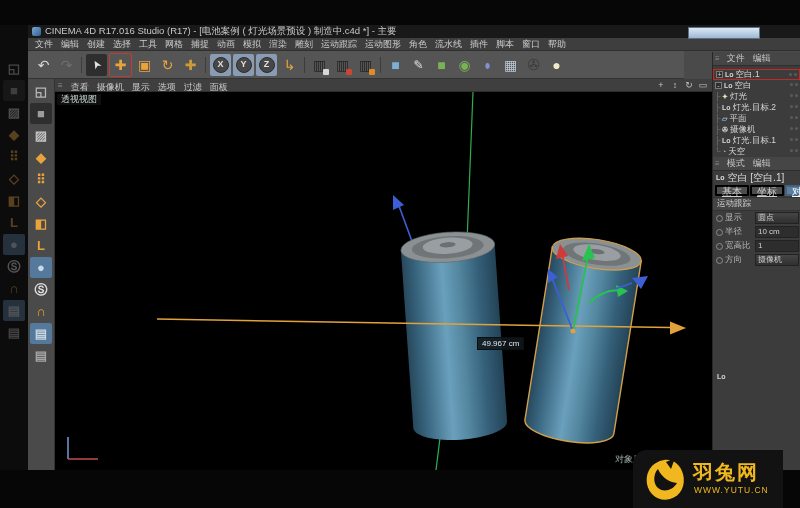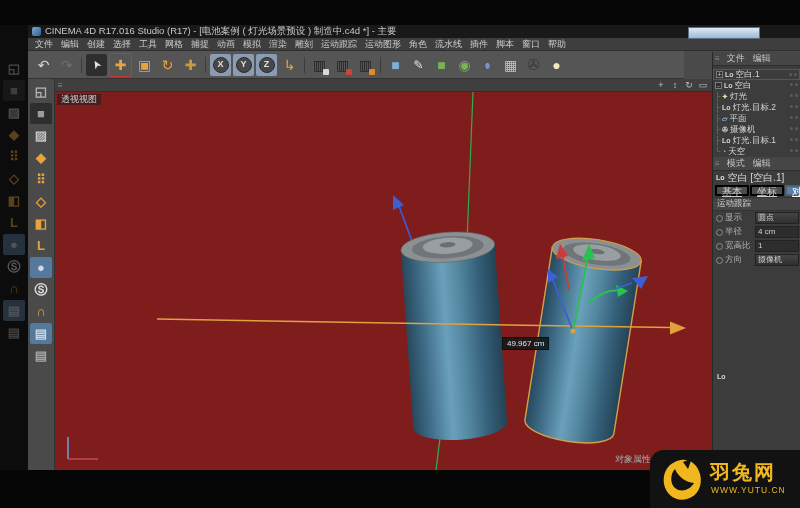--- a/index.html
+++ b/index.html
@@ -39,24 +39,24 @@
          display:flex;flex-direction:column;align-items:center;padding-top:33px;box-sizing:border-box;}
   #ghost .pal-icon{opacity:.35;}
   
   #viewport{position:absolute;left:27px;top:54px;width:657px;bottom:0;background:#49746e;}
   #vp-header{position:absolute;left:0;top:0;width:100%;height:13px;background:#3f3f3f;border-bottom:1px solid #2d2d2d;
              display:flex;align-items:center;box-sizing:border-box;padding:0 3px;}
   #vp-header .grip{color:#909090;font-size:8px;margin-right:4px;}
   .vp-menu-item{font-size:9px;color:#c9c9c9;padding:0 4px;}
   #vp-controls{margin-left:auto;display:flex;gap:2px;}
   .vp-ctrl{width:12px;height:11px;font-size:9px;color:#c2c2c2;display:flex;align-items:center;justify-content:center;}
-  #vp-canvas{position:absolute;left:0;top:13px;right:0;bottom:0;background:#7f1d1d;overflow:hidden;}
+  #vp-canvas{position:absolute;left:0;top:13px;right:0;bottom:0;background:#000000;overflow:hidden;}
   #vp-label{position:absolute;left:2px;top:2px;background:rgba(25,30,30,.55);color:#c9d4d1;
             font-size:9px;padding:0 4px;line-height:11px;}
-  #dim-label{position:absolute;left:447px;top:245px;background:rgba(16,24,28,.85);border:1px solid #0a0f12;
+  #dim-label{position:absolute;left:422px;top:245px;background:rgba(16,24,28,.85);border:1px solid #0a0f12;
              color:#dfe5e8;font-size:8px;padding:1px 4px;line-height:9px;}
   #grid-label{position:absolute;left:560px;top:361px;color:#9fb3ae;font-size:9px;}
   #scene{position:absolute;left:0;top:0;}
   
   #right-panel{position:absolute;right:0;top:27px;width:88px;bottom:0;background:#3c3c3c;border-left:1px solid #282828;box-sizing:border-box;}
   .panel-menu{height:13px;background:#464646;border-bottom:1px solid #2e2e2e;display:flex;align-items:center;padding-left:2px;}
   .panel-menu .grip{color:#8a8a8a;font-size:8px;margin-right:3px;}
   .panel-menu-item{font-size:9px;color:#c6c6c6;padding:0 4px;}
   #om-list{padding-top:3px;}
   .om-row{height:11px;display:flex;align-items:center;position:relative;padding-left:2px;box-sizing:border-box;}
@@ -81,21 +81,21 @@
   .am-row{height:14px;display:flex;align-items:center;padding-left:3px;box-sizing:border-box;}
   .kf-circle{width:5px;height:5px;border:1px solid #8c8c8c;border-radius:50%;margin-right:2px;flex:0 0 auto;}
   .am-label{width:28px;font-size:8.5px;color:#b5b5b5;white-space:nowrap;overflow:hidden;flex:0 0 auto;}
   .am-field{flex:1;height:10px;margin:0 1px 0 2px;background:#2d2d2d;border:1px solid #222;color:#cfcfcf;
             font-size:8px;line-height:10px;padding:0 2px;white-space:nowrap;overflow:hidden;}
   .am-field.dropdown{background:linear-gradient(#454545,#303030);}
   #stray-null{position:absolute;left:4px;top:216px;font-size:7px;font-weight:bold;color:#d8d8d8;}
   
   #bluebar{position:absolute;left:688px;top:27px;width:72px;height:12px;
            background:linear-gradient(#dce9f5,#9db8d4);border:1px solid #5f6f80;box-sizing:border-box;}
-  #watermark{position:absolute;right:0;bottom:0;width:150px;height:58px;background:#121212;border-radius:14px 0 0 0;}
+  #watermark{position:absolute;right:17px;bottom:0;width:150px;height:58px;background:#121212;border-radius:14px 0 0 0;}
   #wm-logo{position:absolute;left:10px;top:7px;}
   #wm-brand{position:absolute;left:60px;top:9px;font-size:20px;font-weight:bold;color:#f0b81e;letter-spacing:2px;}
   #wm-url{position:absolute;left:61px;top:35px;font-size:8.5px;color:#f0b81e;letter-spacing:1px;}
 </style>
 </head>
 <body>
 
 <div id="ghost">
     <div class="pal-icon">
       <span class="glyph" style="color: rgb(181, 181, 181);">◱</span>
@@ -277,20 +277,21 @@
         <span class="glyph" style="color: rgb(200, 212, 224);">▤</span>
       </div>
       <div class="pal-icon">
         <span class="glyph" style="color: rgb(165, 165, 165);">▤</span>
       </div>
     </div>
 
   <div id="viewport">
     <div id="vp-header">
       <span class="grip">≡</span>
+      <span id="vp-menus"><span class="vp-menu-item">查看</span><span class="vp-menu-item">摄像机</span><span class="vp-menu-item">显示</span><span class="vp-menu-item">选项</span><span class="vp-menu-item">过滤</span><span class="vp-menu-item">面板</span></span>
       <span id="vp-controls">
           <span class="vp-ctrl">+</span>
           <span class="vp-ctrl">↕</span>
           <span class="vp-ctrl">↻</span>
           <span class="vp-ctrl">▭</span>
         </span>
     </div>
     <div id="vp-canvas">
       <svg id="scene" width="657" height="378" viewBox="0 0 657 378">
         <defs>
@@ -457,21 +458,21 @@
       <div id="am-section">运动跟踪</div>
       <div id="am-rows">
           <div class="am-row">
             <span class="kf-circle"></span>
             <span class="am-label">显示</span>
             <span class="am-field dropdown">圆点</span>
           </div>
           <div class="am-row">
             <span class="kf-circle"></span>
             <span class="am-label">半径</span>
-            <span class="am-field">4 cm</span>
+            <span class="am-field">10 cm</span>
           </div>
           <div class="am-row">
             <span class="kf-circle"></span>
             <span class="am-label">宽高比</span>
             <span class="am-field">1</span>
           </div>
           <div class="am-row">
             <span class="kf-circle"></span>
             <span class="am-label">方向</span>
             <span class="am-field dropdown">摄像机</span>

